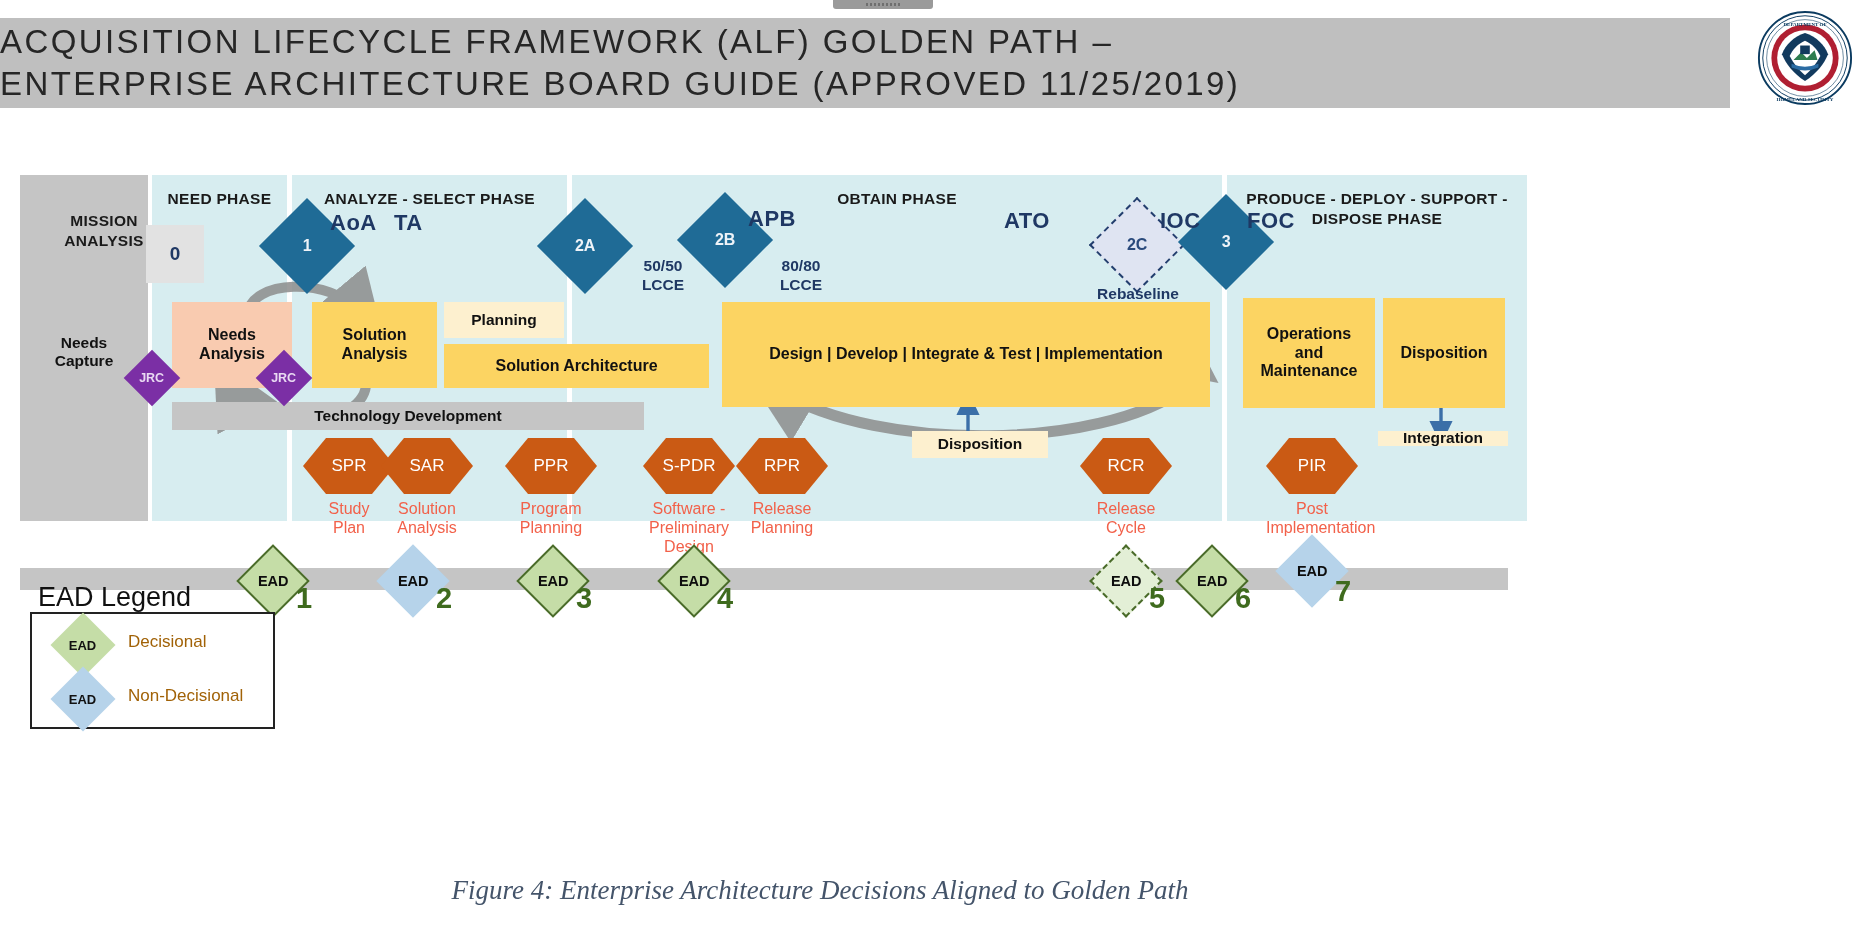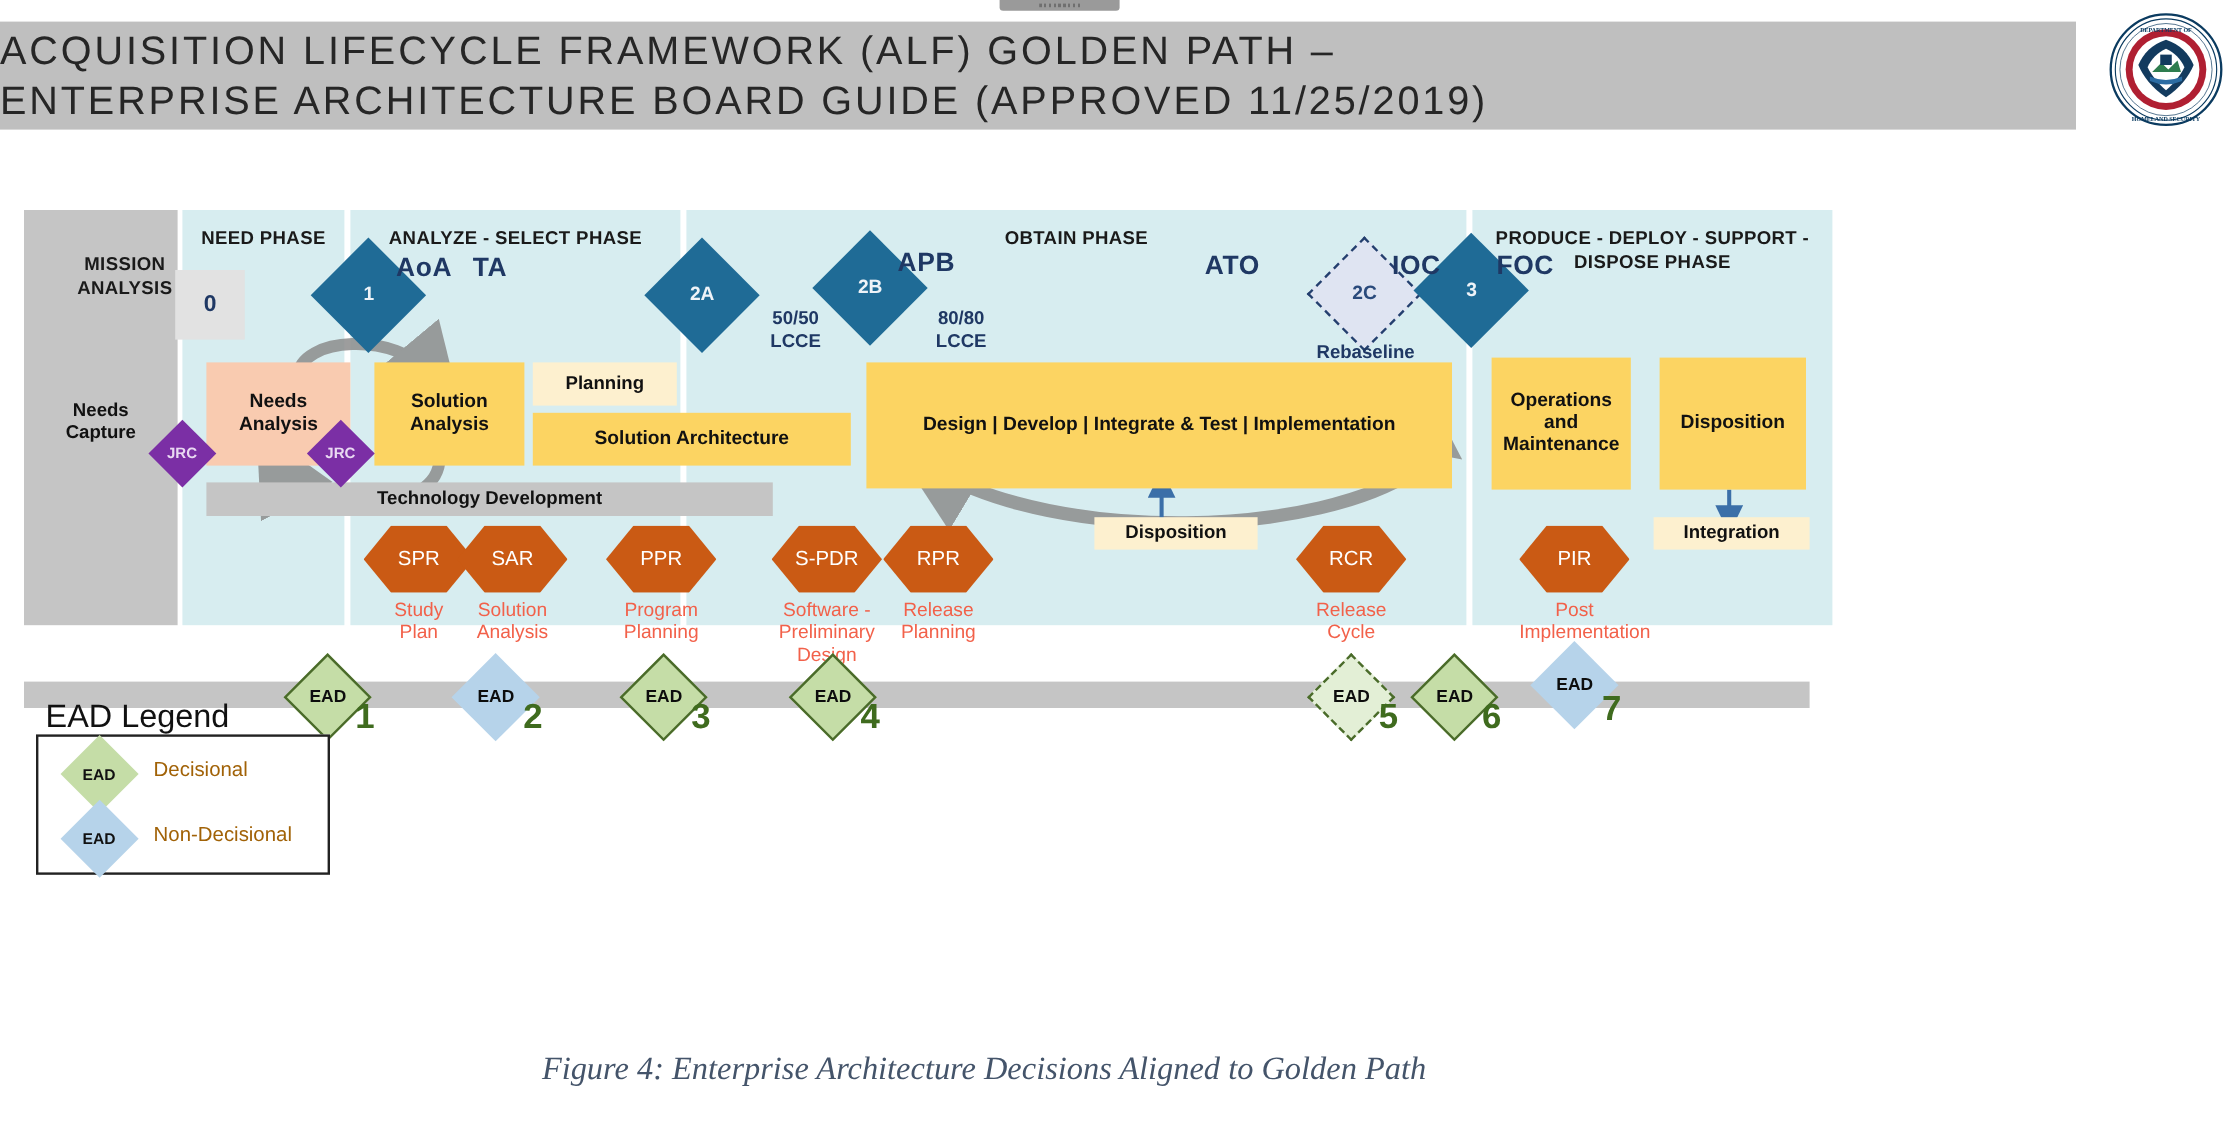--- a/index.html
+++ b/index.html
@@ -277,29 +277,29 @@
   </div>
   <div class="box grayb" style="left:172px; top:252px; width:472px; height:28px;">
     <span>Technology Development</span>
   </div>
   <div class="box gold" style="left:722px; top:152px; width:488px; height:105px;">
     <span>Design  |  Develop  |  Integrate &amp; Test  |  Implementation</span>
   </div>
   <div class="box cream" style="left:912px; top:281px; width:136px; height:27px;">
     <span>Disposition</span>
   </div>
-  <div class="box gold" style="left:1243px; top:148px; width:116px; height:110px;">
+  <div class="box gold" style="left:1243px; top:148px; width:132px; height:110px;">
     <span>Operations
 and
 Maintenance</span>
   </div>
   <div class="box gold" style="left:1383px; top:148px; width:122px; height:110px;">
     <span>Disposition</span>
   </div>
-  <div class="box cream" style="left:1378px; top:281px; width:130px; height:27px;text-align:center;">
+  <div class="box cream" style="left:1378px; top:281px; width:130px; height:15px;text-align:center;">
     <span>Integration</span>
   </div>
 
   <div class="jrc" style="left:132px; top:208px;">
     <span>JRC</span>
   </div>
   <div class="jrc" style="left:264px; top:208px;">
     <span>JRC</span>
   </div>
 

